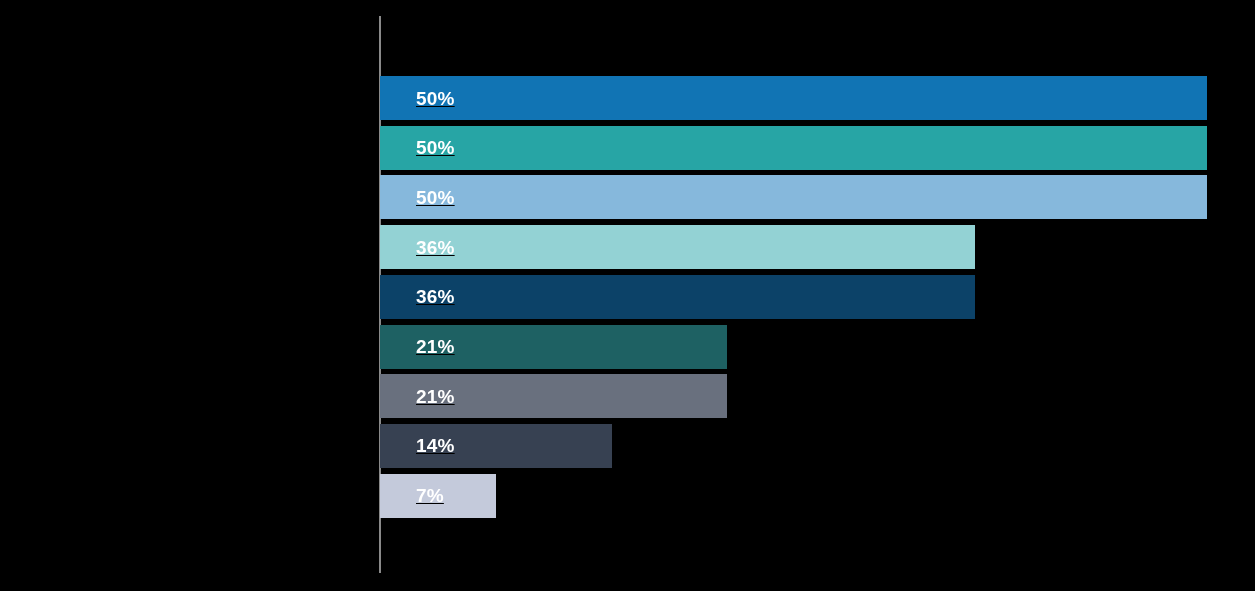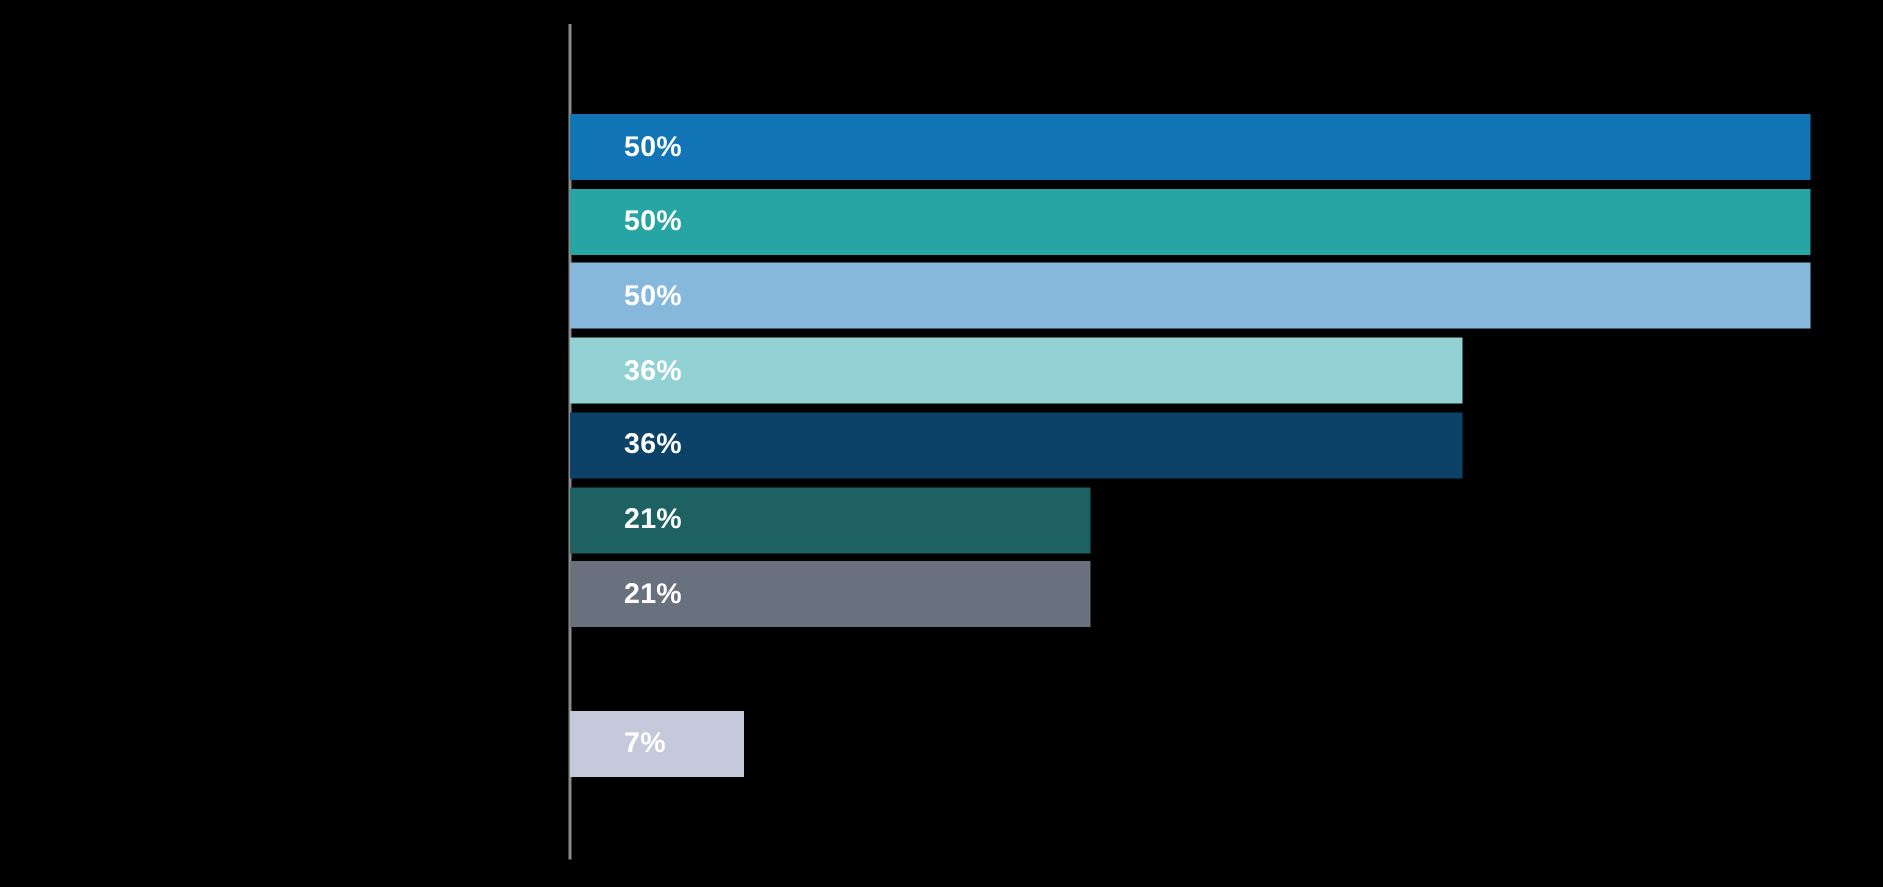--- a/index.html
+++ b/index.html
@@ -42,20 +42,21 @@
     height: 44px;
   }
   .bar {
     position: relative;
     height: 44px;
     width: 100%;
     display: flex;
     align-items: center;
     box-sizing: border-box;
     padding-left: 36px;
+    text-decoration: underline;
   }
   .bar-label {
     color: #ffffff;
     font-size: 19px;
     font-weight: bold;
     letter-spacing: 0.2px;
     line-height: 1;
     white-space: nowrap;
     font-family: "Liberation Sans", sans-serif;
   }
@@ -96,20 +97,25 @@
       <div class="bar-row" style="top: 248.5px; width: 347.34px;">
         <div class="bar" style="background: rgb(30, 97, 99);">
           <span class="bar-label">21%</span>
         </div>
       </div>
       <div class="bar-row" style="top: 298.2px; width: 347.34px;">
         <div class="bar" style="background: rgb(105, 112, 126);">
           <span class="bar-label">21%</span>
         </div>
       </div>
+      <div class="bar-row" style="top: 347.9px; width: 231.56px;">
+        <div class="bar" style="background: rgb(55, 65, 82);">
+          <span class="bar-label">14%</span>
+        </div>
+      </div>
       <div class="bar-row" style="top: 397.6px; width: 115.78px;">
         <div class="bar" style="background: rgb(196, 202, 219);">
           <span class="bar-label">7%</span>
         </div>
       </div>
     </div>
 
 </div>
 
 </body></html>

